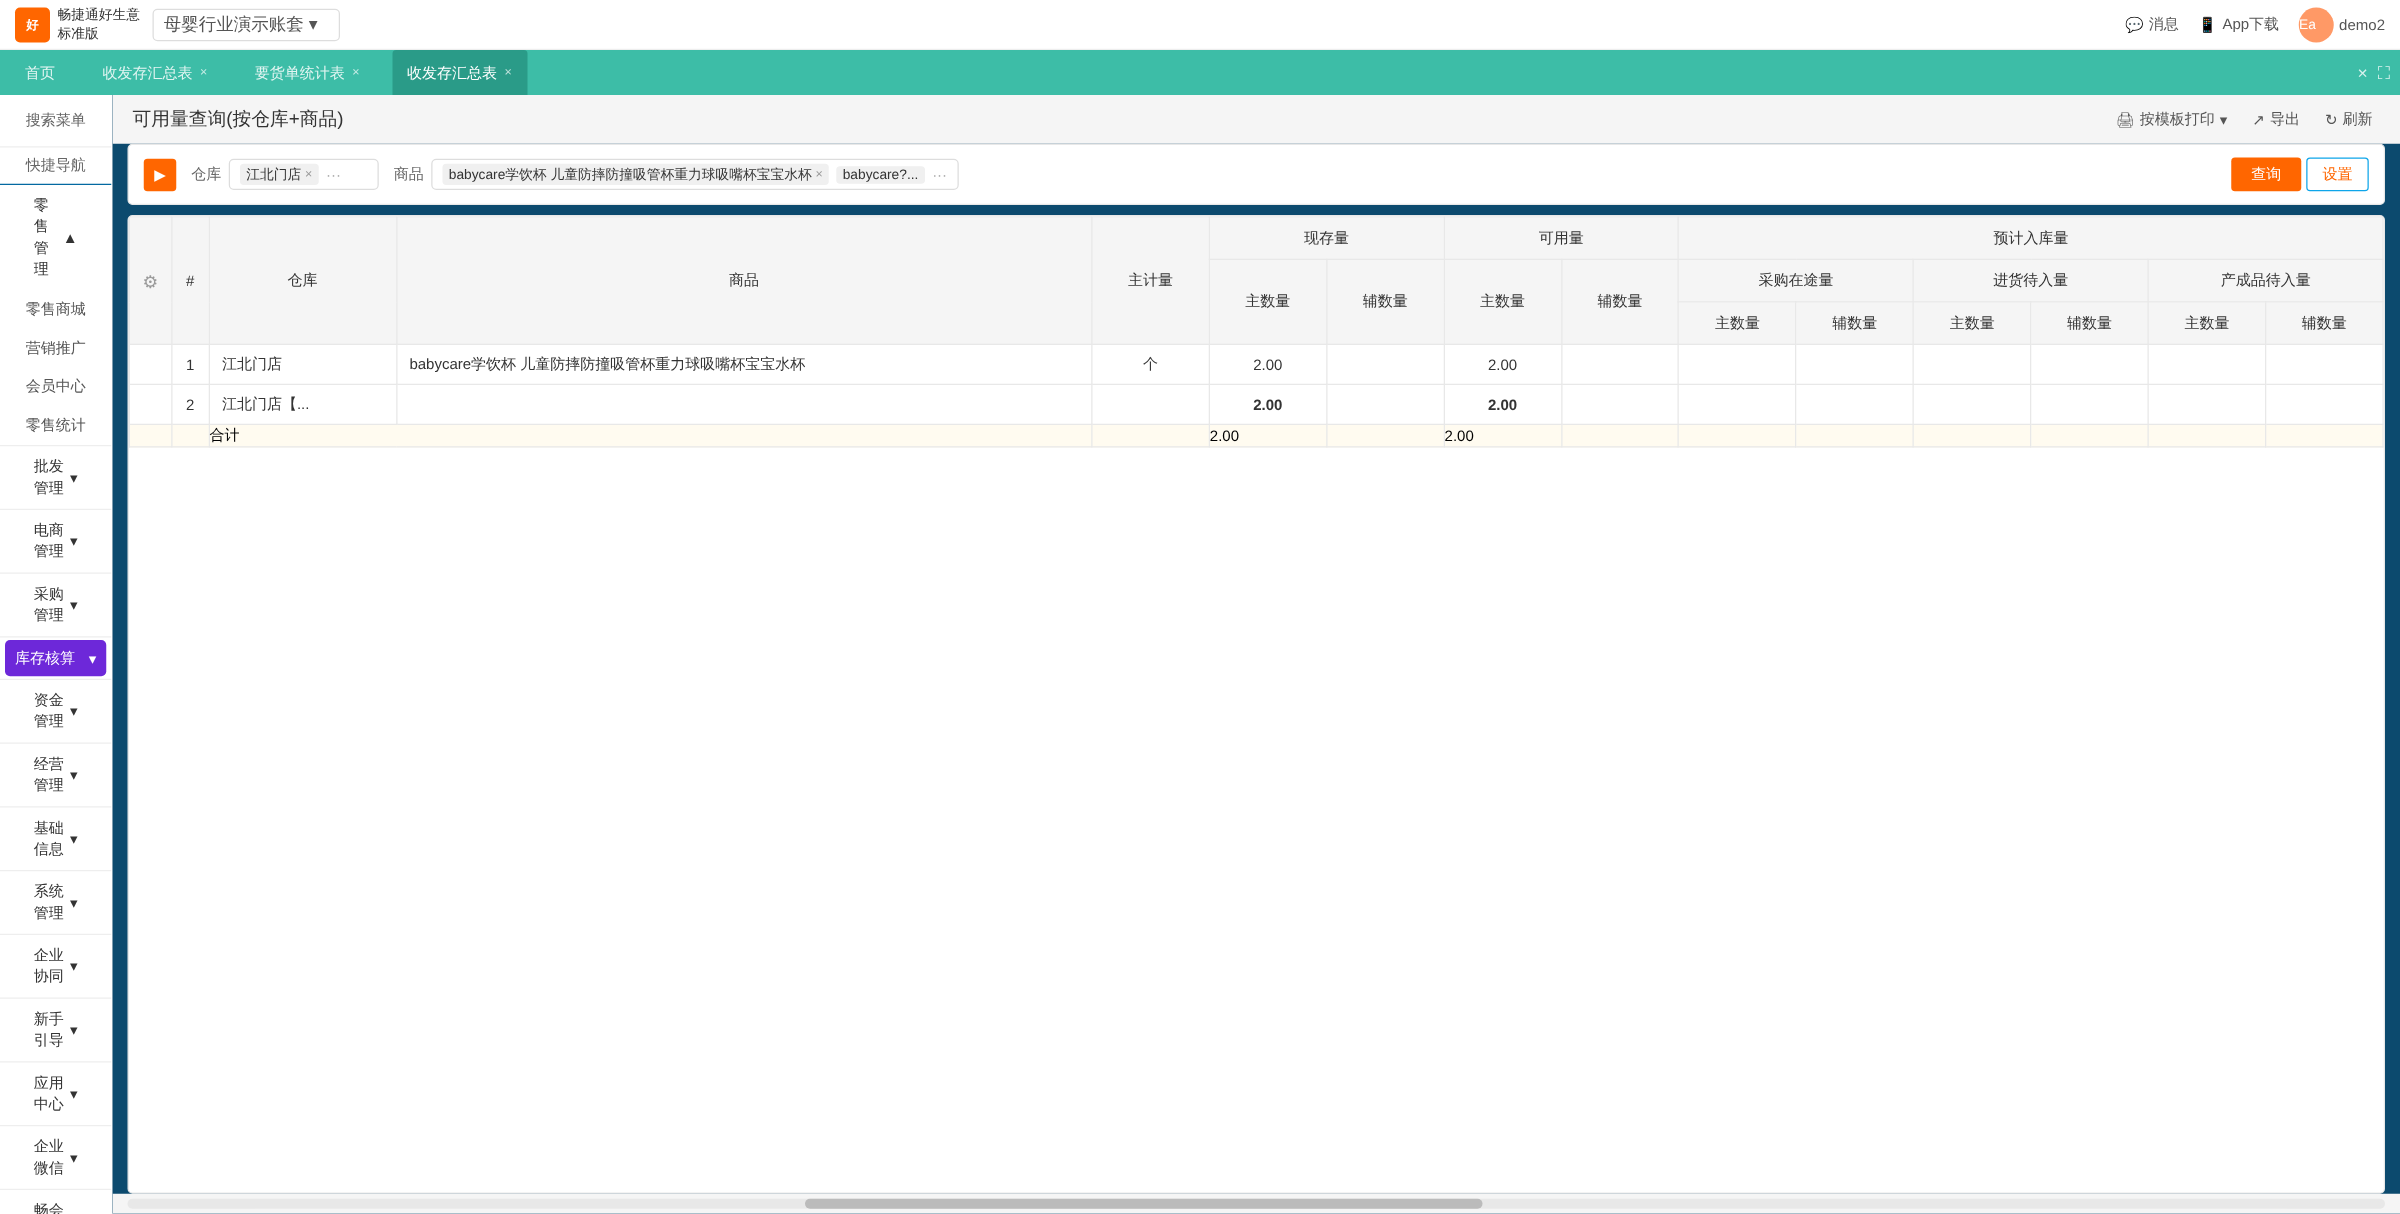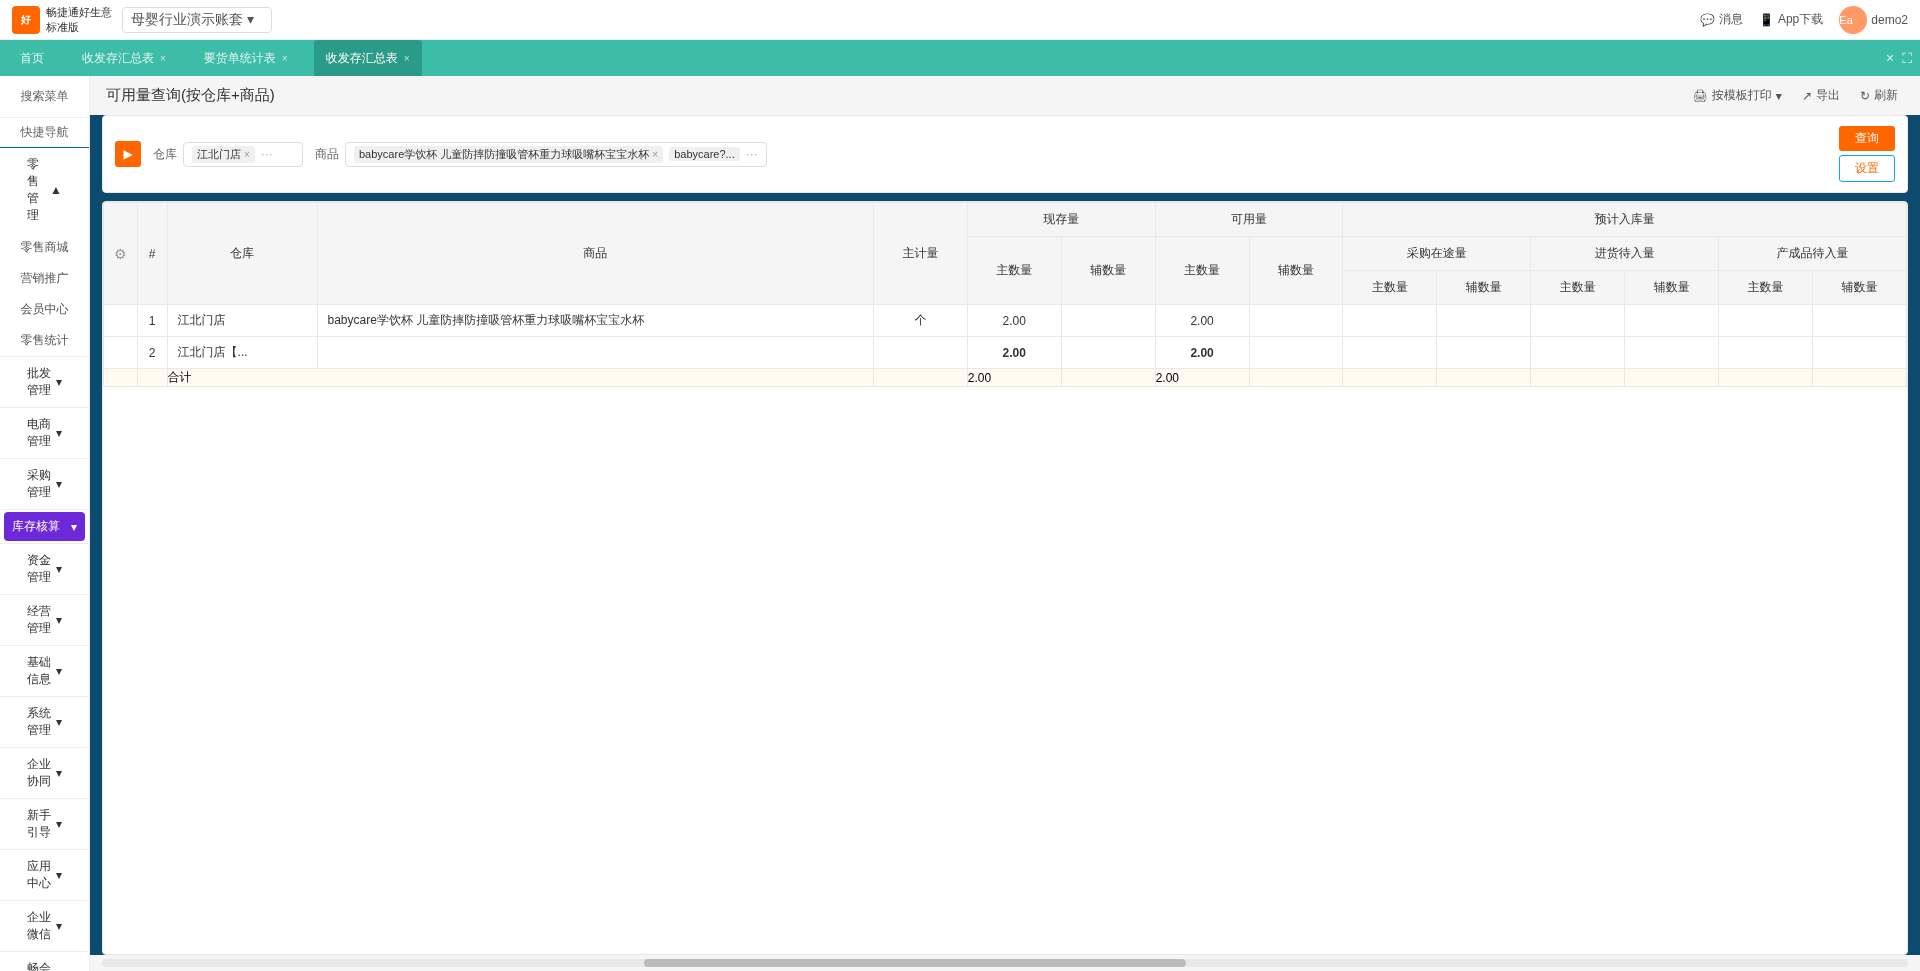--- a/index.html
+++ b/index.html
@@ -280,21 +280,21 @@
       color: #999;
       font-size: 10px;
     }
     .filter-more {
       color: #aaa;
       cursor: pointer;
     }
     .filter-actions {
       margin-left: auto;
       display: flex;
-      flex-direction: column;
+      flex-direction: row;
       gap: 4px;
     }
     .btn-query {
       background: #ff6600;
       color: white;
       border: none;
       border-radius: 3px;
       padding: 4px 16px;
       font-size: 12px;
       cursor: pointer;

